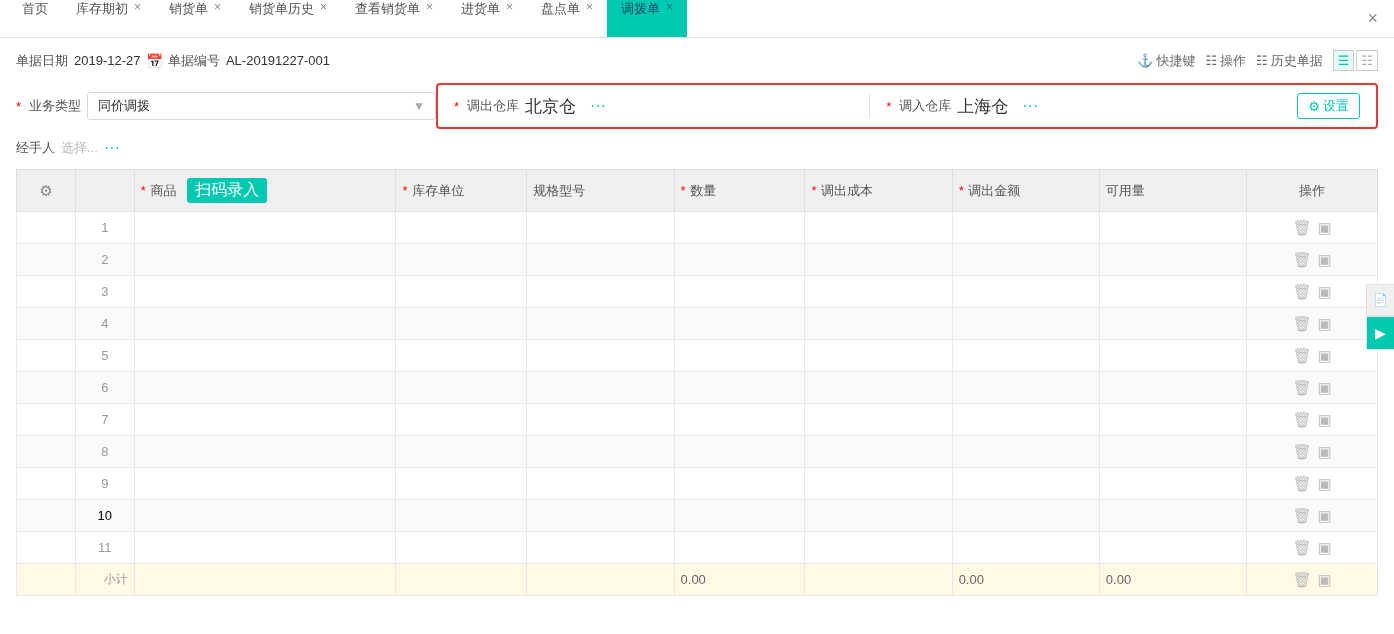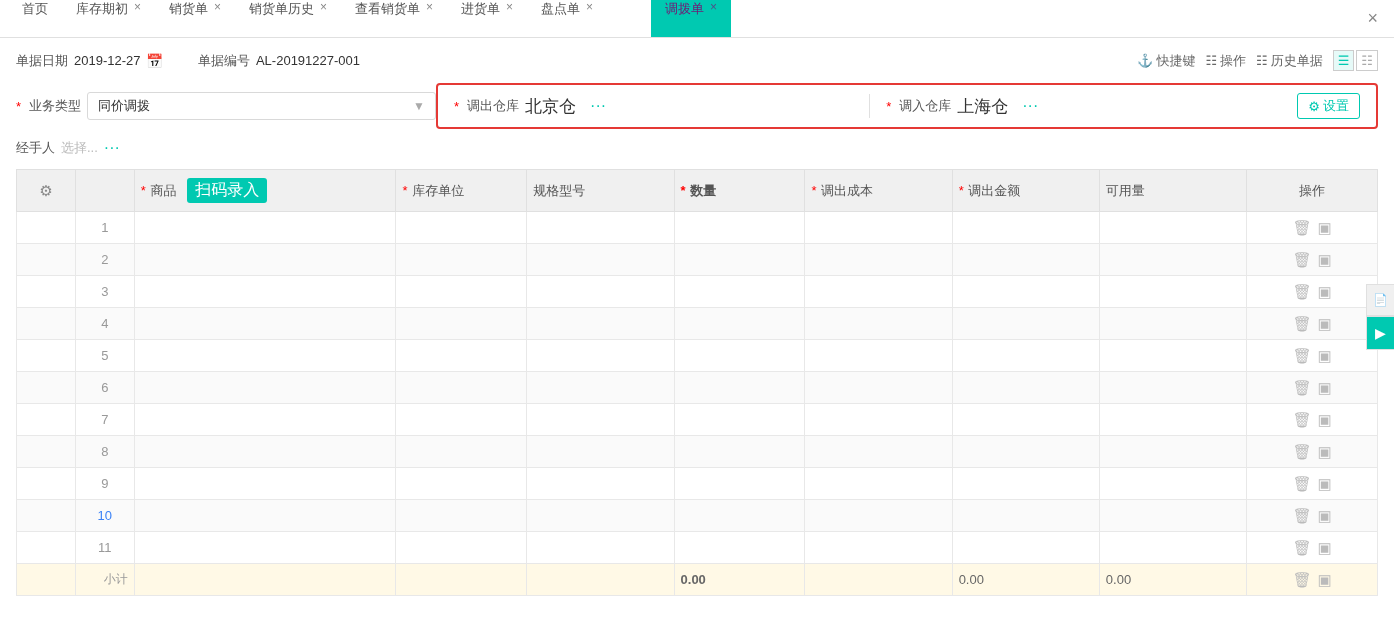--- a/index.html
+++ b/index.html
@@ -21,23 +21,22 @@
       padding: 0 14px;
       height: 100%;
       cursor: pointer;
       color: #555;
       font-size: 13px;
       white-space: nowrap;
       border-right: none;
     }
     .tab-item.active {
       background: #00c9b1;
-      color: #701a75;
+      color: #0c4a6e;
       border-radius: 0;
-      margin-left: 44px;
     }
     .tab-close {
       margin-left: 6px;
       font-size: 12px;
       color: inherit;
       opacity: 0.7;
       cursor: pointer;
     }
     .tab-bar-close {
       margin-left: auto;
@@ -52,21 +51,21 @@
       background: #fff;
       padding: 12px 16px 0 16px;
       min-height: 596px;
     }
 
     
     .top-toolbar {
       display: flex;
       align-items: center;
       margin-bottom: 12px;
-      gap: 34px;
+      gap: 4px;
     }
     .field-group {
       display: flex;
       align-items: center;
       gap: 6px;
     }
     .field-label { color: #555; font-size: 13px; }
     .field-value { color: #333; font-size: 13px; }
     .calendar-icon { color: #aaa; font-size: 14px; cursor: pointer; }
     .toolbar-right {
@@ -203,21 +202,21 @@
       border: 1px solid #e8e8e8;
       color: #333;
       height: 32px;
     }
     .data-table tbody tr:nth-child(even) { background: #fafafa; }
     .data-table .col-num { width: 36px; text-align: center; color: #999; }
     .data-table .col-settings { width: 36px; text-align: center; }
     .data-table .col-product { width: 160px; }
     .data-table .col-unit { width: 80px; }
     .data-table .col-spec { width: 90px; margin-left: 41px; }
-    .data-table .col-qty { width: 80px; font-weight: bold; }
+    .data-table .col-qty { width: 80px; }
     .data-table .col-cost { width: 90px; }
     .data-table .col-amount { width: 90px; }
     .data-table .col-avail { width: 90px; }
     .data-table .col-action { width: 80px; text-align: center; }
 
     .settings-gear {
       color: #888;
       cursor: pointer;
       font-size: 15px;
     }
@@ -582,21 +581,21 @@
     <td class="col-avail"></td>
     <td class="col-action">
       <div class="action-icons">
         <span class="action-icon" title="删除">🗑</span>
         <span class="action-icon" title="复制">▣</span>
       </div>
     </td>
   </tr>
           <tr>
     <td class="col-settings"></td>
-    <td class="col-num" style="text-align:center;color:#3b82f6;">10</td>
+    <td class="col-num" style="text-align:center;color:#000000;">10</td>
     <td class="col-product"></td>
     <td class="col-unit"></td>
     <td class="col-spec"></td>
     <td class="col-qty"></td>
     <td class="col-cost"></td>
     <td class="col-amount"></td>
     <td class="col-avail"></td>
     <td class="col-action">
       <div class="action-icons">
         <span class="action-icon" title="删除">🗑</span>

